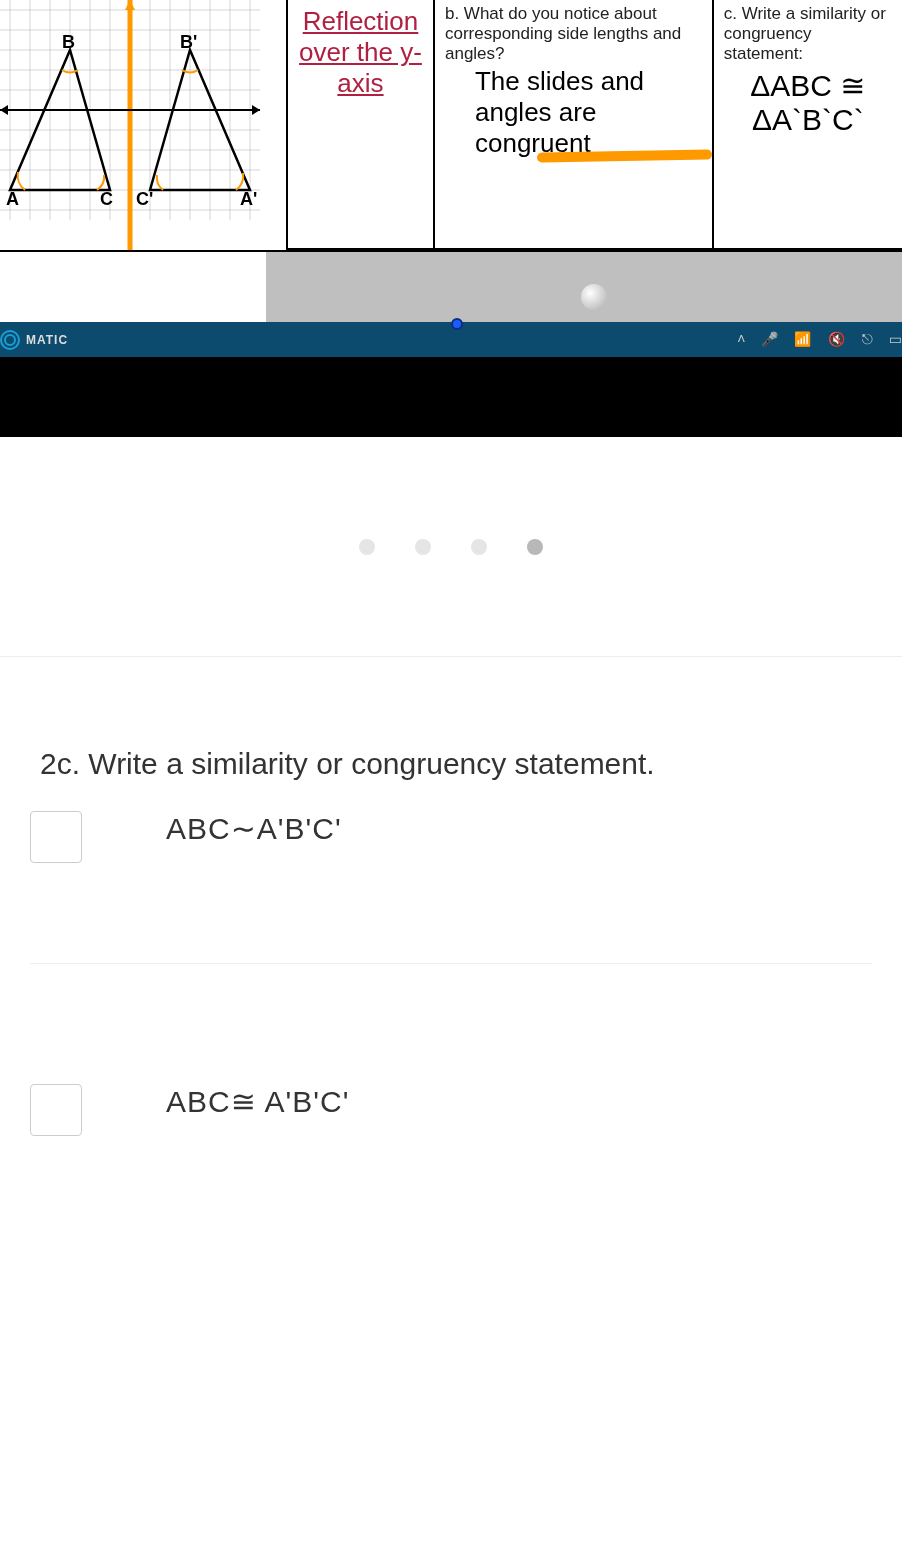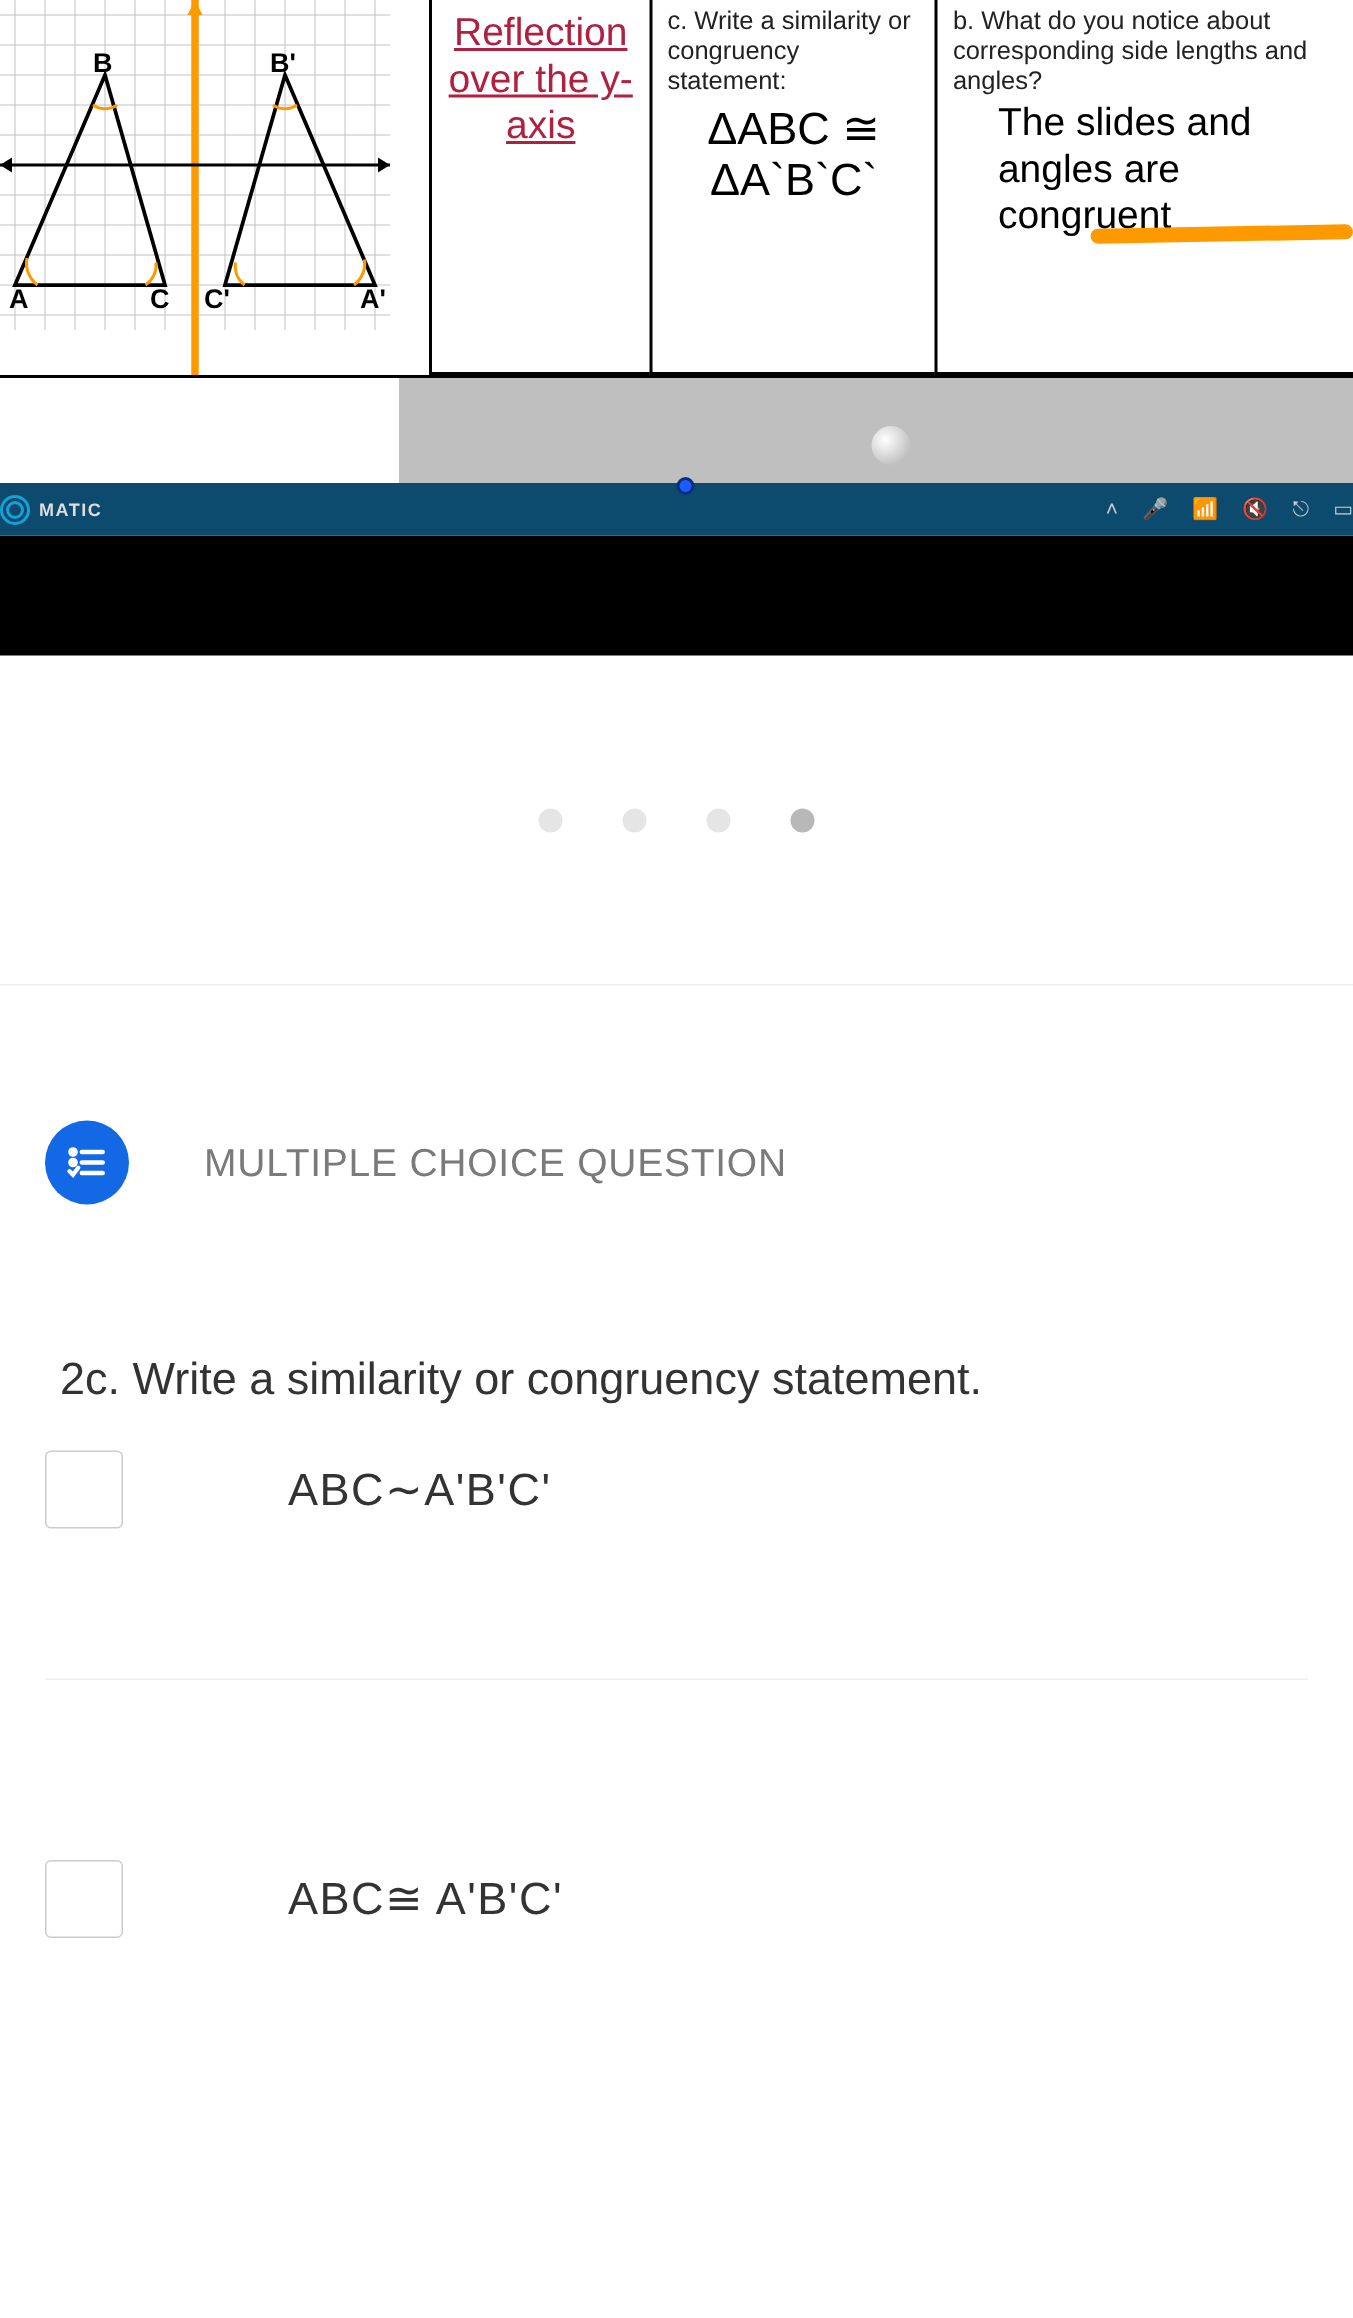--- a/index.html
+++ b/index.html
@@ -36,21 +36,21 @@
   .dot { width: 16px; height: 16px; border-radius: 50%; background: #e5e5e5; }
   .dot.active { background: #b8b8b8; }
 
   
   .question-section { padding: 90px 30px 40px; }
   .mcq-header { display: flex; align-items: center; gap: 50px; margin-bottom: 100px; }
   .mcq-icon { width: 56px; height: 56px; border-radius: 50%; background: #1368e6; display: flex; align-items: center; justify-content: center; }
   .mcq-icon svg { width: 28px; height: 28px; }
   .mcq-title { color: #7a7a7a; font-size: 26px; font-weight: 400; letter-spacing: 0.5px; }
   .question-text { font-size: 30px; color: #333; font-weight: 400; padding-left: 10px; }
-  .choice-row { display: flex; align-items: center; gap: 110px; padding: 30px 0; }
+  .choice-row { display: flex; align-items: flex-start; gap: 84px; padding: 30px 0; }
   .choice-row + .choice-row { border-top: 1px solid #eee; margin-top: 70px; padding-top: 120px; }
   .checkbox { width: 52px; height: 52px; border: 1px solid #ccc; border-radius: 4px; background: #fff; }
   .choice-label { font-size: 30px; color: #333; letter-spacing: 1px; }
 </style>
 </head>
 <body>
 
 <div class="worksheet">
   <div class="graph-pane">
     <svg width="286" height="250" viewBox="0 0 286 250">
@@ -107,29 +107,29 @@
       <text x="136" y="205" font-size="18" font-weight="bold">C'</text>
       <text x="180" y="48" font-size="18" font-weight="bold">B'</text>
       <text x="240" y="205" font-size="18" font-weight="bold">A'</text>
     </svg>
   </div>
   <div class="right-pane">
     <div class="title-cell">
       <span>Reflection over the y-axis</span>
     </div>
     <div class="q-cell">
-      <div class="q-label">c. Write a similarity or congruency statement:</div>
-      <div class="answer-c">ΔABC ≅ ΔA`B`C`</div>
-    </div>
-    <div class="q-cell">
       <div class="q-label">b. What do you notice about corresponding side lengths and angles?</div>
       <div class="answer-b">
         <span>The slides and angles are congruent</span>
         <span class="underline-orange"></span>
       </div>
+    </div>
+    <div class="q-cell">
+      <div class="q-label">c. Write a similarity or congruency statement:</div>
+      <div class="answer-c">ΔABC ≅ ΔA`B`C`</div>
     </div>
   </div>
 </div>
 
 <div class="gray-bar">
   <div class="ball"></div>
 </div>
 
 <div class="player-bar">
   <span class="bluedot"></span>
@@ -147,33 +147,20 @@
 <div class="black-strip"></div>
 
 <div class="dots-row">
   <span class="dot"></span>
   <span class="dot"></span>
   <span class="dot"></span>
   <span class="dot active"></span>
 </div>
 
 <div class="question-section">
-  <div class="mcq-header">
-    <span class="mcq-icon">
-      <svg viewBox="0 0 24 24" fill="none" stroke="#fff" stroke-width="2.5" stroke-linecap="round">
-        <circle cx="4" cy="6" r="1.5" fill="#fff"></circle>
-          <line x1="9" y1="6" x2="21" y2="6"></line>
-        <circle cx="4" cy="12" r="1.5" fill="#fff"></circle>
-          <line x1="9" y1="12" x2="21" y2="12"></line>
-        <polyline points="2,17 4,19 7,15"></polyline>
-          <line x1="9" y1="18" x2="21" y2="18"></line>
-      </svg>
-    </span>
-    <span class="mcq-title">MULTIPLE CHOICE QUESTION</span>
-  </div>
 
   <div class="question-text">2c. Write a similarity or congruency statement.</div>
 
   <div class="choice-row">
     <span class="checkbox"></span>
     <span class="choice-label">ABC∼A'B'C'</span>
   </div>
 
   <div class="choice-row">
     <span class="checkbox"></span>

